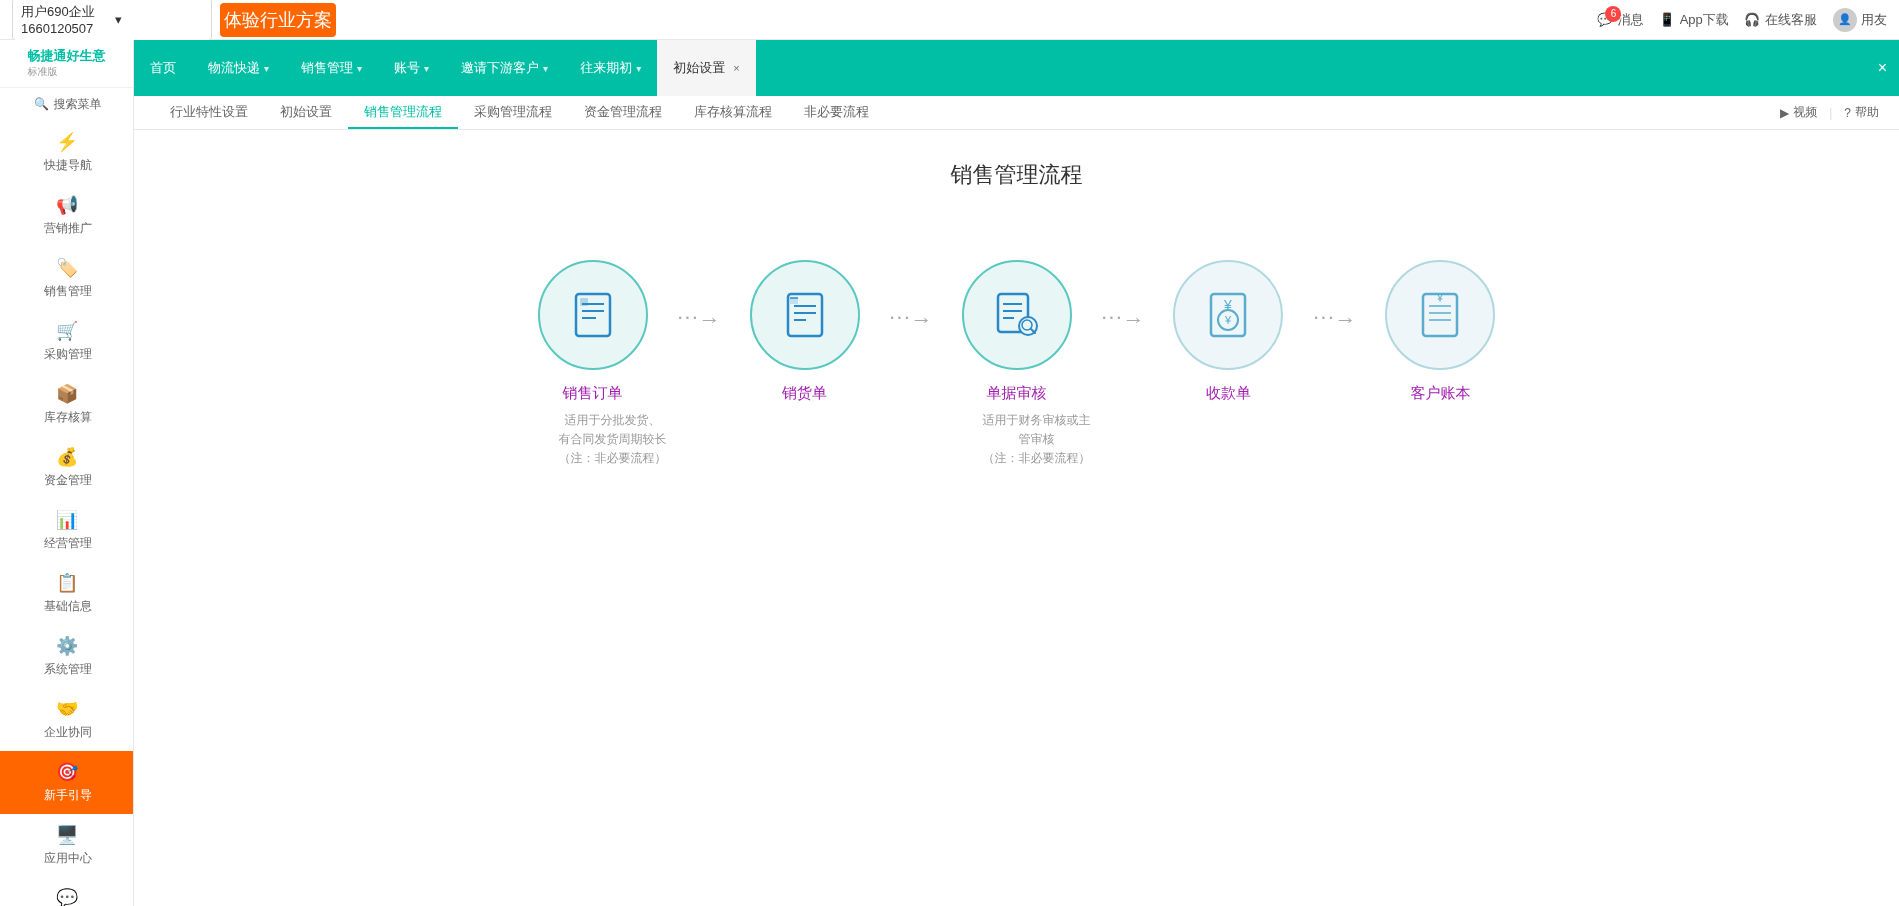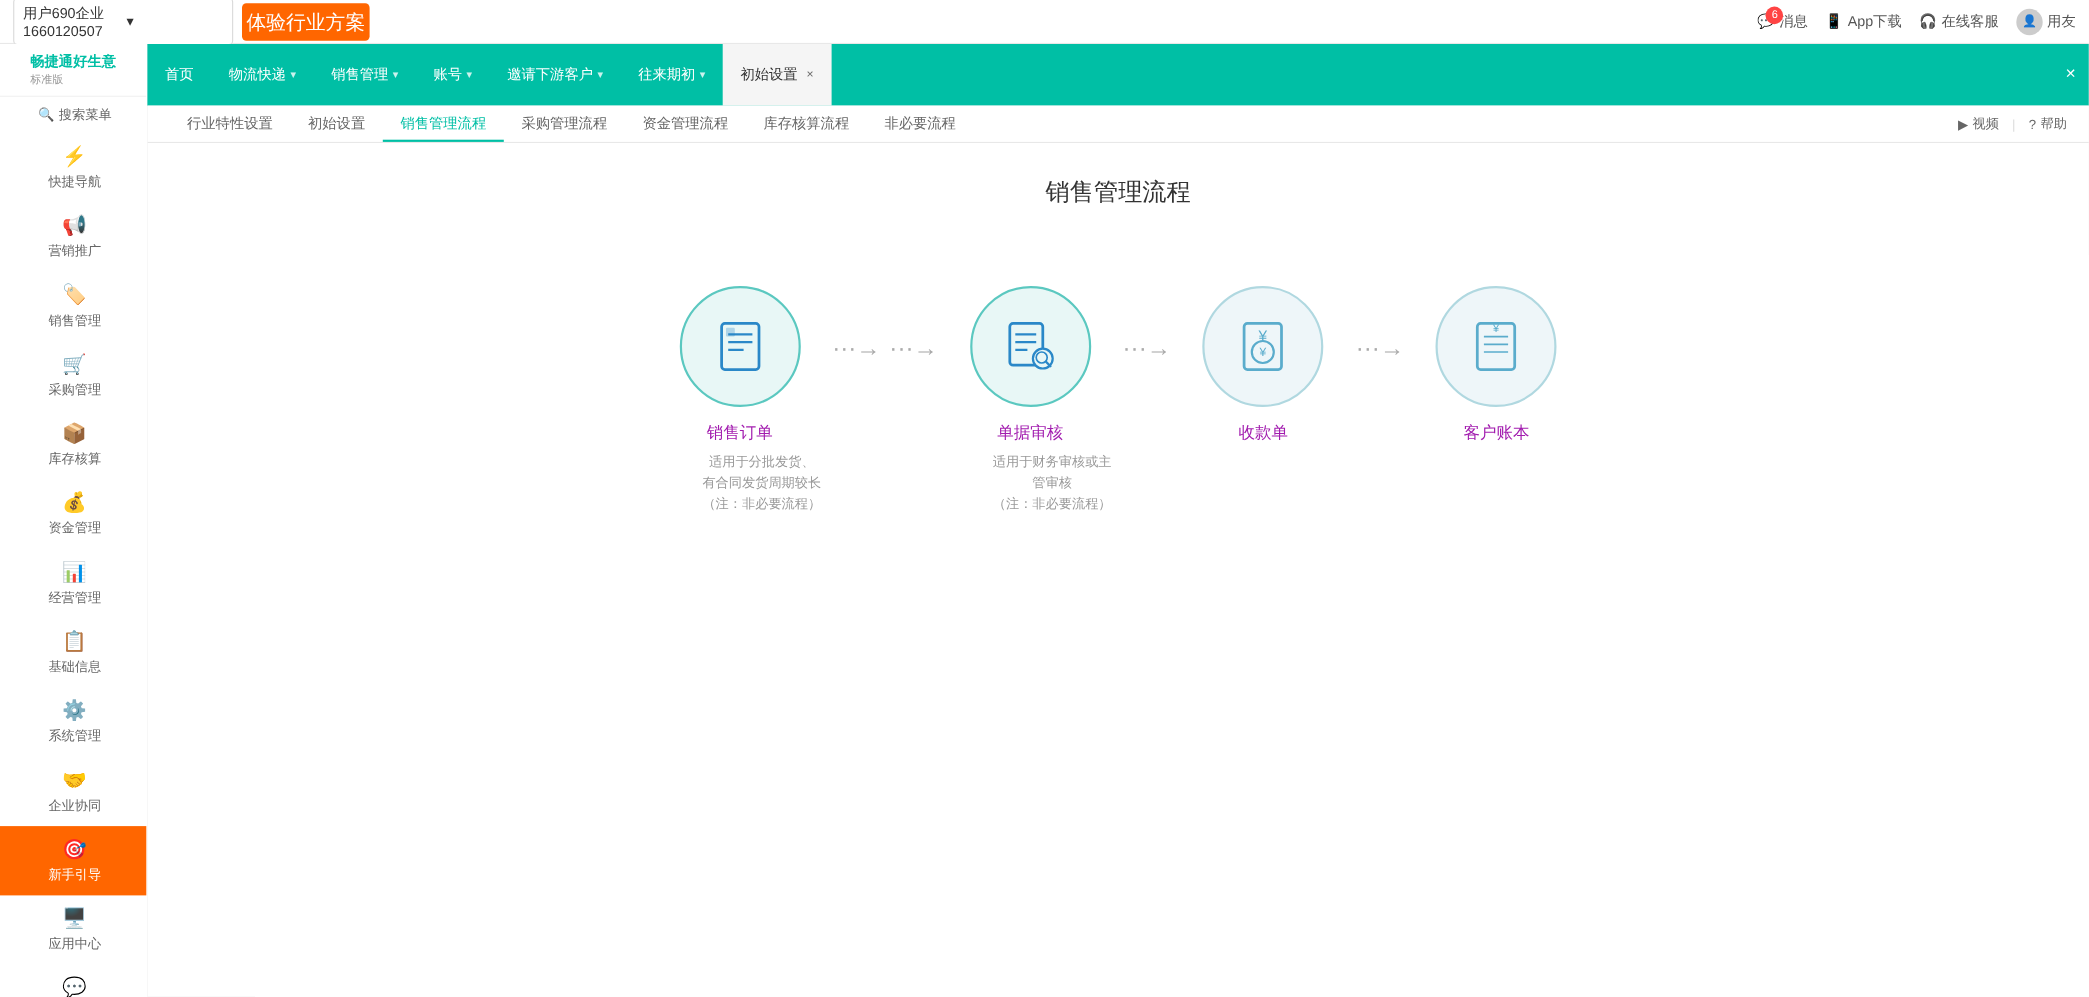--- a/index.html
+++ b/index.html
@@ -479,20 +479,34 @@
             </svg>
           </div>
           <div class="flow-label">销售订单</div>
           <div class="flow-desc">适用于分批发货、<br>有合同发货周期较长<br>（注：非必要流程）</div>
         </div>
 
         <div class="flow-arrow">
           <span>···→</span>
         </div>
 
+        <div class="flow-step">
+          <div class="flow-circle">
+            <svg width="50" height="50" viewBox="0 0 50 50">
+              <rect x="8" y="4" width="34" height="42" rx="3" fill="none" stroke="#2a88c8" stroke-width="2.5"></rect>
+              <line x1="14" y1="16" x2="36" y2="16" stroke="#2a88c8" stroke-width="2"></line>
+              <line x1="14" y1="23" x2="36" y2="23" stroke="#2a88c8" stroke-width="2"></line>
+              <line x1="14" y1="30" x2="26" y2="30" stroke="#2a88c8" stroke-width="2"></line>
+              <path d="M10 8 L18 8 L18 14 L10 14 Z" fill="#2a88c8" opacity="0.2"></path>
+              <path d="M10 8 L18 8" stroke="#2a88c8" stroke-width="1.5"></path>
+            </svg>
+          </div>
+          <div class="flow-label">销货单</div>
+          <div class="flow-desc"></div>
+        </div>
 
         <div class="flow-arrow">
           <span>···→</span>
         </div>
 
         <div class="flow-step">
           <div class="flow-circle">
             <svg width="50" height="50" viewBox="0 0 50 50">
               <rect x="6" y="4" width="30" height="38" rx="3" fill="none" stroke="#2a88c8" stroke-width="2.5"></rect>
               <line x1="11" y1="14" x2="30" y2="14" stroke="#2a88c8" stroke-width="2"></line>

